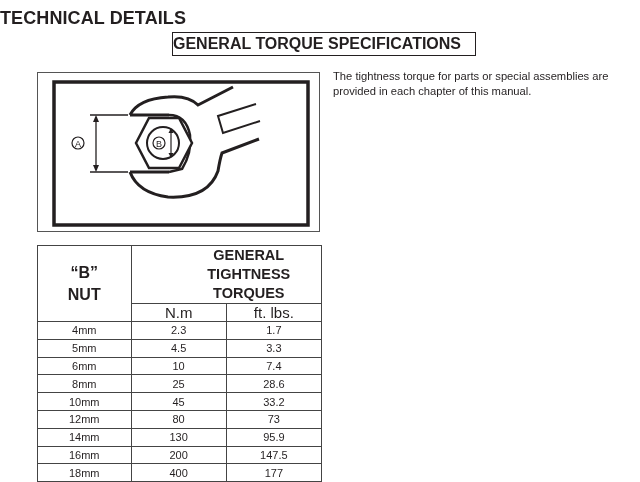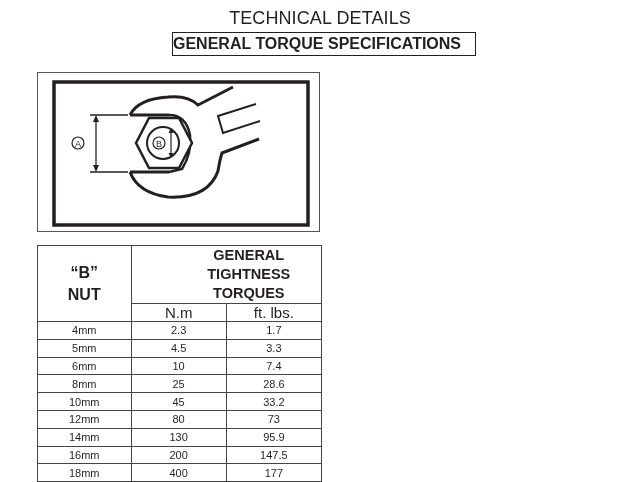--- a/index.html
+++ b/index.html
@@ -1,19 +1,19 @@
 <!DOCTYPE html>
 <html><head>
 <meta charset="utf-8">
 <style>
   html, body { margin:0; padding:0; }
   body { width:640px; height:482px; background:#ffffff; position:relative; overflow:hidden;
          font-family:"Liberation Sans", "DejaVu Sans", sans-serif; color:#231f20; }
-  .title { position:absolute; left:0; width:640px; top:8px; text-align:center;
-           font-weight:normal; font-size:18px; letter-spacing:0.1px; }
+  .title { position:absolute; left:0; width:640px; top:8px; text-align:left;
+           font-weight:bold; font-size:18px; letter-spacing:0.1px; }
   .subtitle { position:absolute; left:172px; top:32px; width:302px; height:22px;
               border:1.5px solid #231f20; font-weight:bold; font-size:16px;
               line-height:22px; }
   .figure { position:absolute; left:37px; top:72px; width:283px; height:160px;
             border:1px solid #555; box-sizing:border-box; }
   .figure svg { position:absolute; left:0; top:0; }
   .desc { position:absolute; left:333px; top:69px; width:290px; font-size:11.2px;
           line-height:14.6px; color:#231f20; }
   .desc p { margin:0; }
   table.torque { position:absolute; left:37px; top:245px; width:285px; border-collapse:collapse;
@@ -56,20 +56,21 @@
     <line x1="52" y1="99" x2="90" y2="99" stroke="#231f20" stroke-width="1.3"></line>
     <line x1="58" y1="44" x2="58" y2="97" stroke="#231f20" stroke-width="1.3"></line>
     <polygon points="58,42 55,49 61,49" fill="#231f20"></polygon>
     <polygon points="58,99 55,92 61,92" fill="#231f20"></polygon>
     <circle cx="40" cy="70" r="6" fill="#fff" stroke="#231f20" stroke-width="1.2"></circle>
     <text x="40" y="74" font-size="9" text-anchor="middle" font-family="Liberation Sans, sans-serif" fill="#231f20">A</text>
   </svg>
 </div>
 
 <div class="desc">
+  <p>The tightness torque for parts or special assemblies are provided in each chapter of this manual.</p>
 </div>
 
 <table class="torque">
   <thead>
     <tr>
       <th class="nut" rowspan="2">
         <div>“B”</div>
         <div>NUT</div>
       </th>
       <th class="gen" colspan="2">

